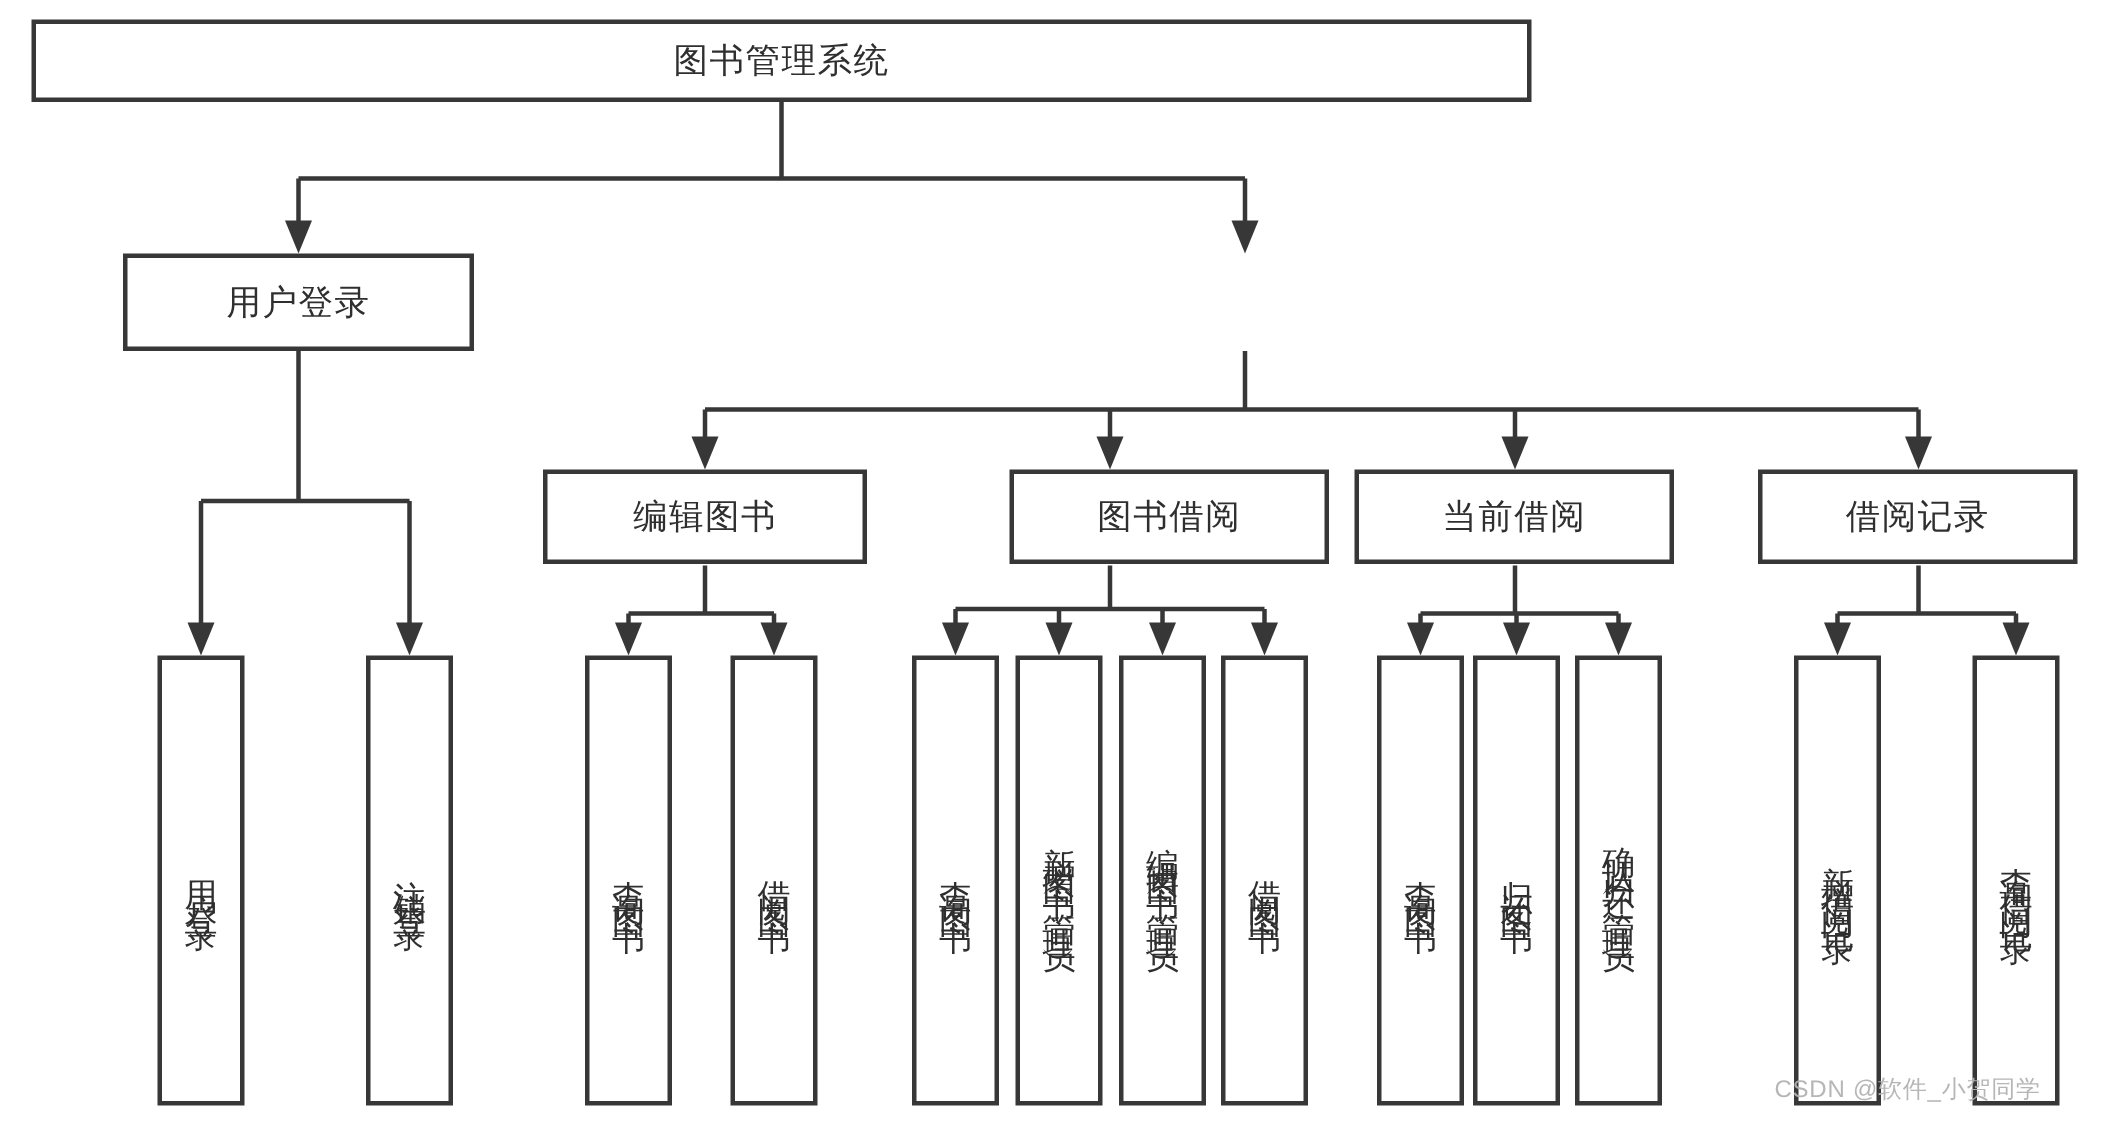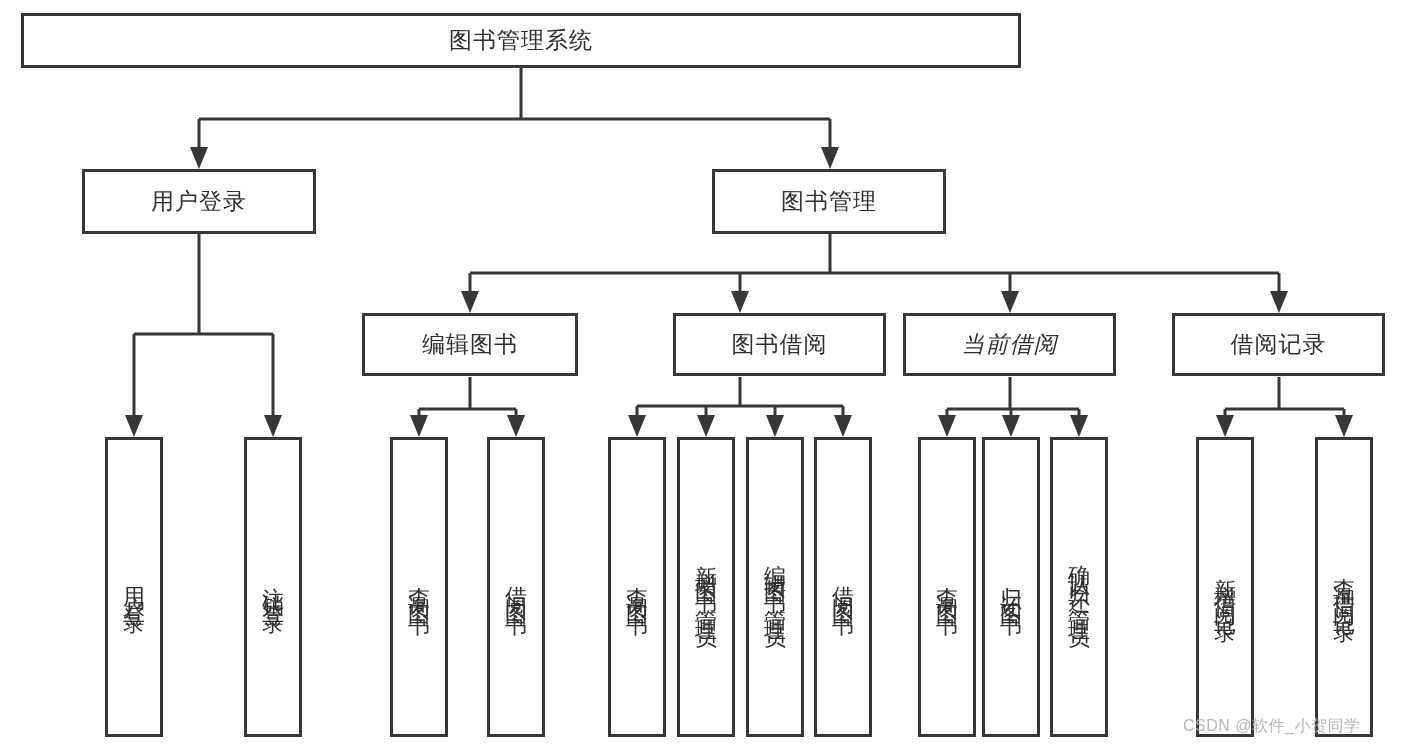--- a/index.html
+++ b/index.html
@@ -49,21 +49,21 @@
     letter-spacing: 9px;
     line-height: 1;
     max-height: 292px;
   }
   
   #node-root        { left: 21px;   top: 13px;  width: 1000px; height: 55px; }
   #node-user-login  { left: 82px;   top: 169px; width: 234px;  height: 65px; }
   #node-book-mgmt   { left: 712px;  top: 169px; width: 234px;  height: 65px; }
   #node-new-books   { left: 362px;  top: 313px; width: 216px;  height: 63px; }
   #node-borrowing   { left: 633px;  top: 313px; width: 213px;  height: 63px; margin-left: 40px; }
-  #node-current     { left: 903px;  top: 313px; width: 213px;  height: 63px; font-style: italic; }
+  #node-current     { left: 903px;  top: 313px; width: 213px;  height: 63px; }
   #node-records     { left: 1172px; top: 313px; width: 213px;  height: 63px; }
   
   #leaf-1  { left: 105px;  }
   #leaf-2  { left: 244px;  }
   #leaf-3  { left: 390px;  }
   #leaf-4  { left: 487px;  }
   #leaf-5  { left: 608px;  }
   #leaf-6  { left: 677px;  }
   #leaf-7  { left: 746px;  }
   #leaf-8  { left: 814px;  }
@@ -120,23 +120,20 @@
     </g>
   </svg>
 
   <div id="node-root" class="hbox">
     <span>图书管理系统</span>
   </div>
 
   <div id="node-user-login" class="hbox">
     <span>用户登录</span>
   </div>
-  <div id="node-book-mgmt" class="hbox">
-    <span>图书管理</span>
-  </div>
 
   <div id="node-new-books" class="hbox">
     <span>编辑图书</span>
   </div>
   <div id="node-borrowing" class="hbox">
     <span>图书借阅</span>
   </div>
   <div id="node-current" class="hbox">
     <span>当前借阅</span>
   </div>

